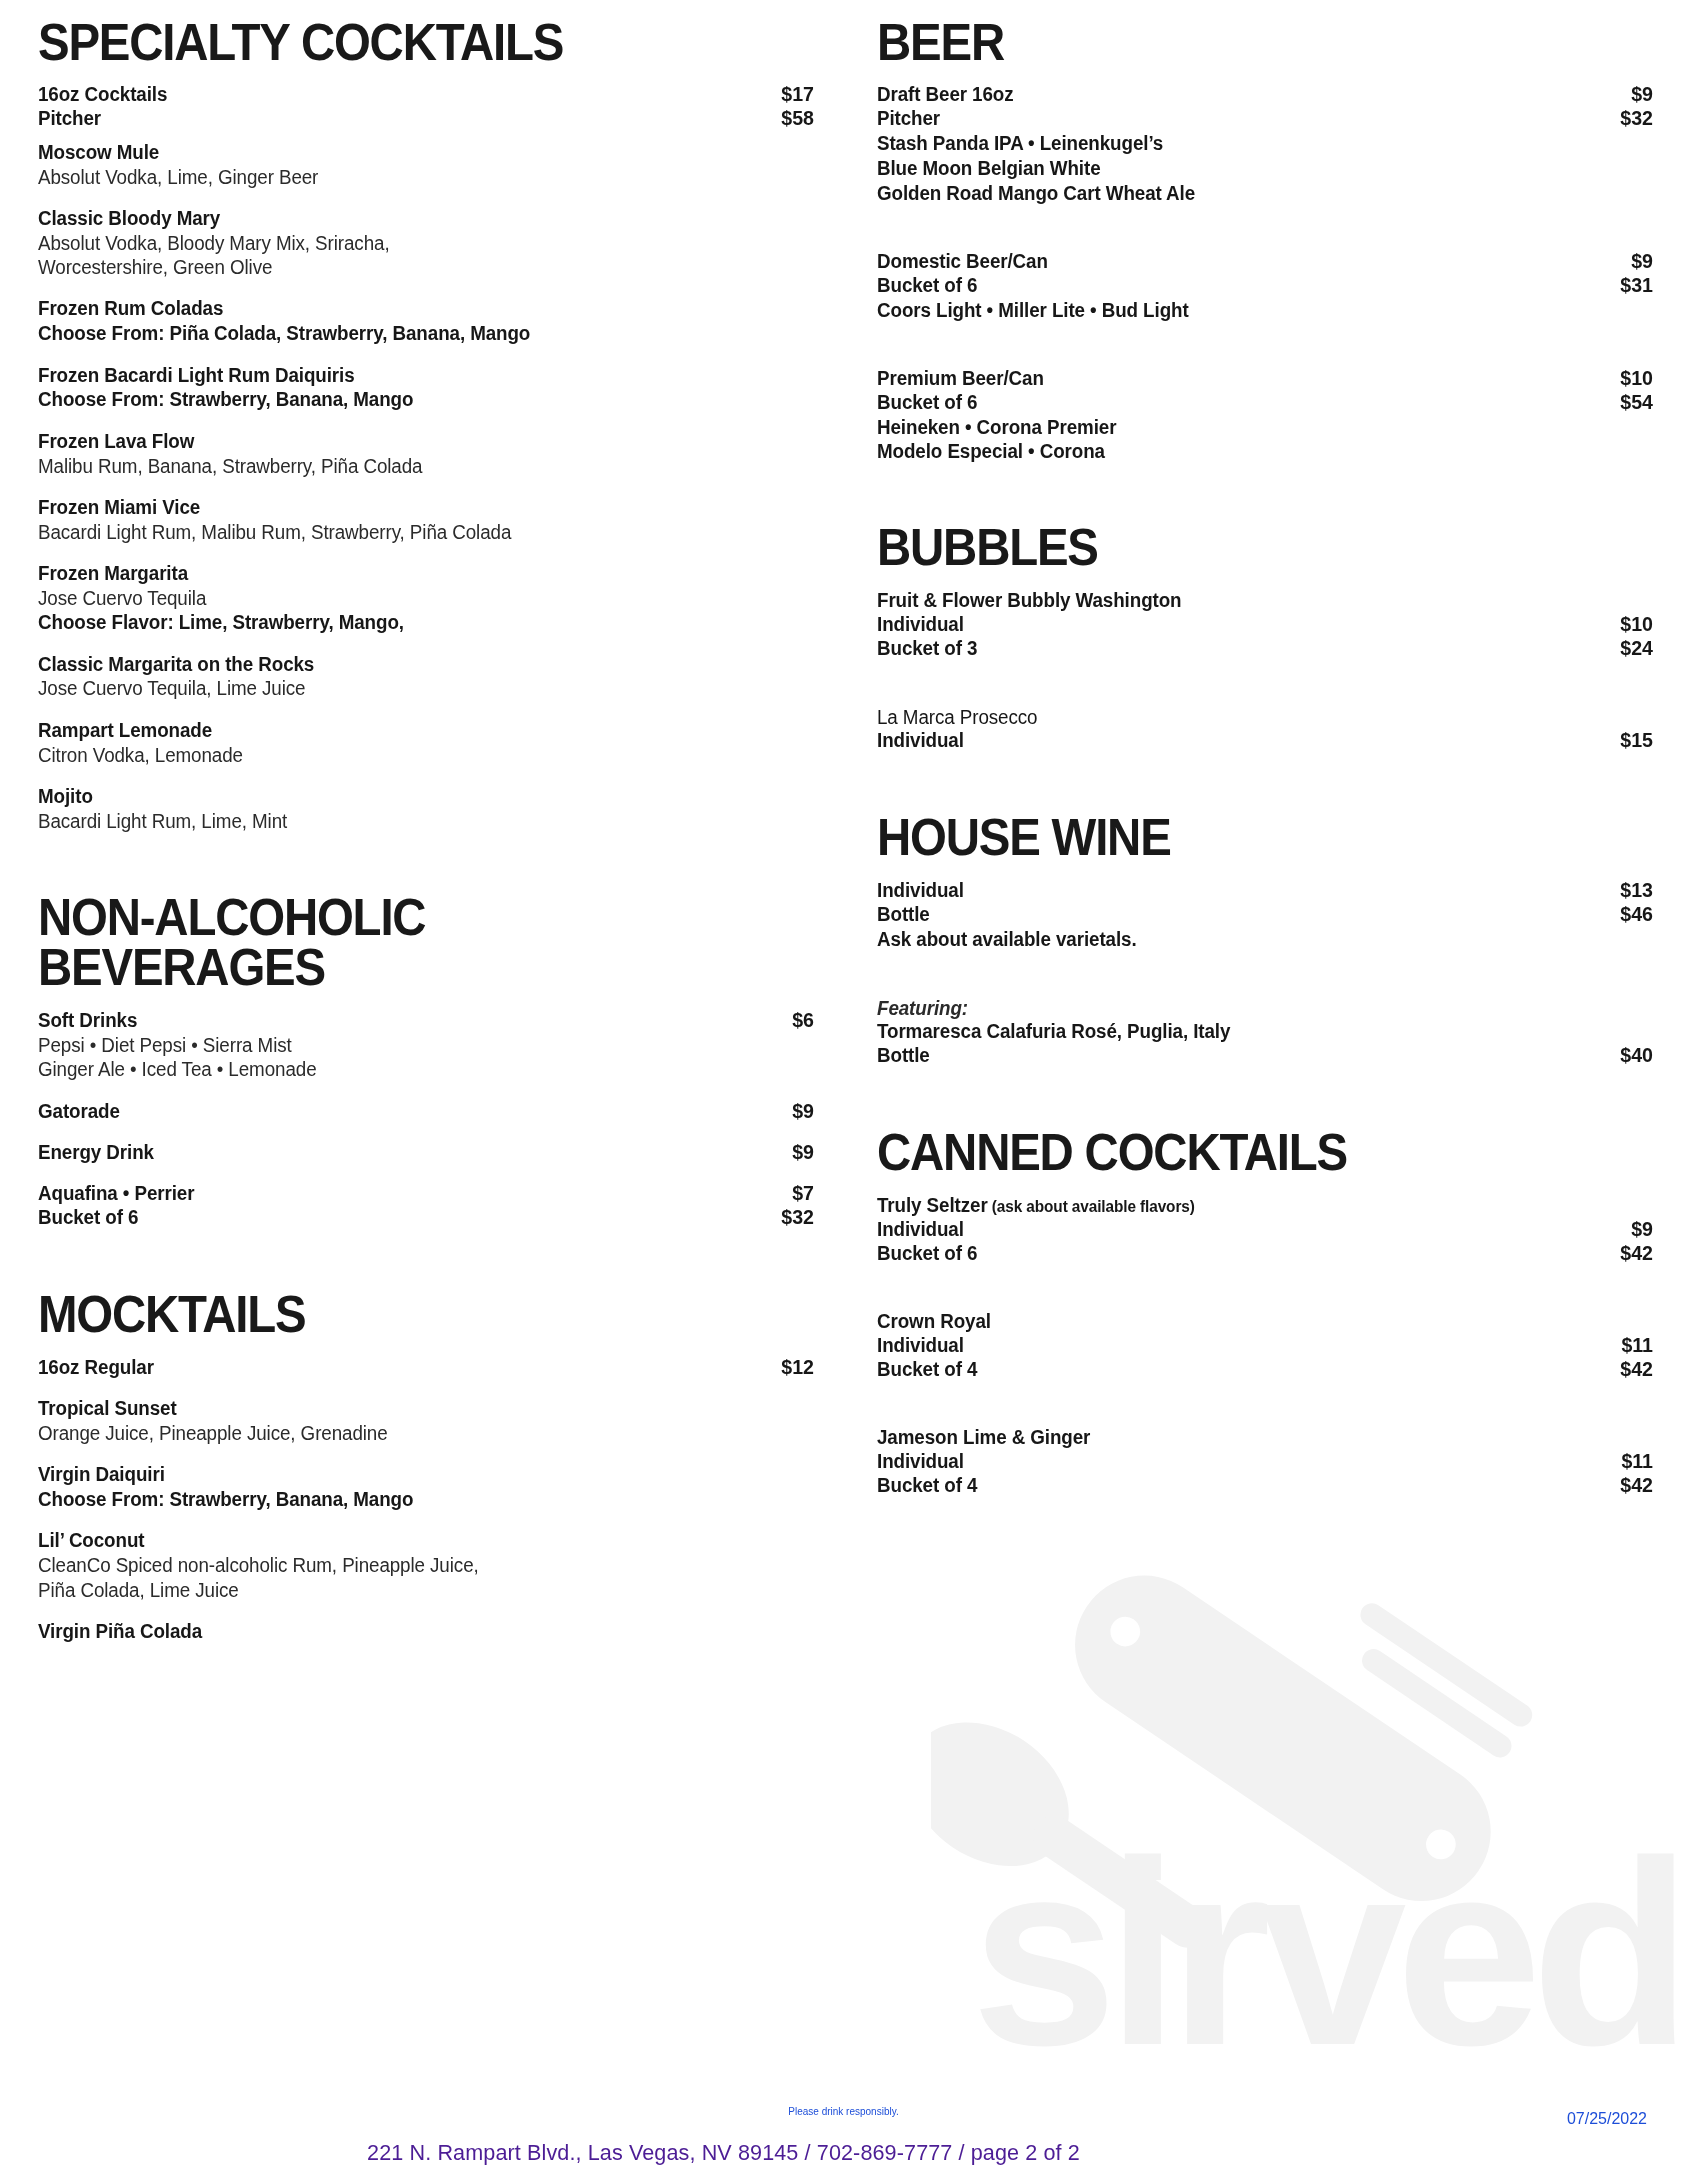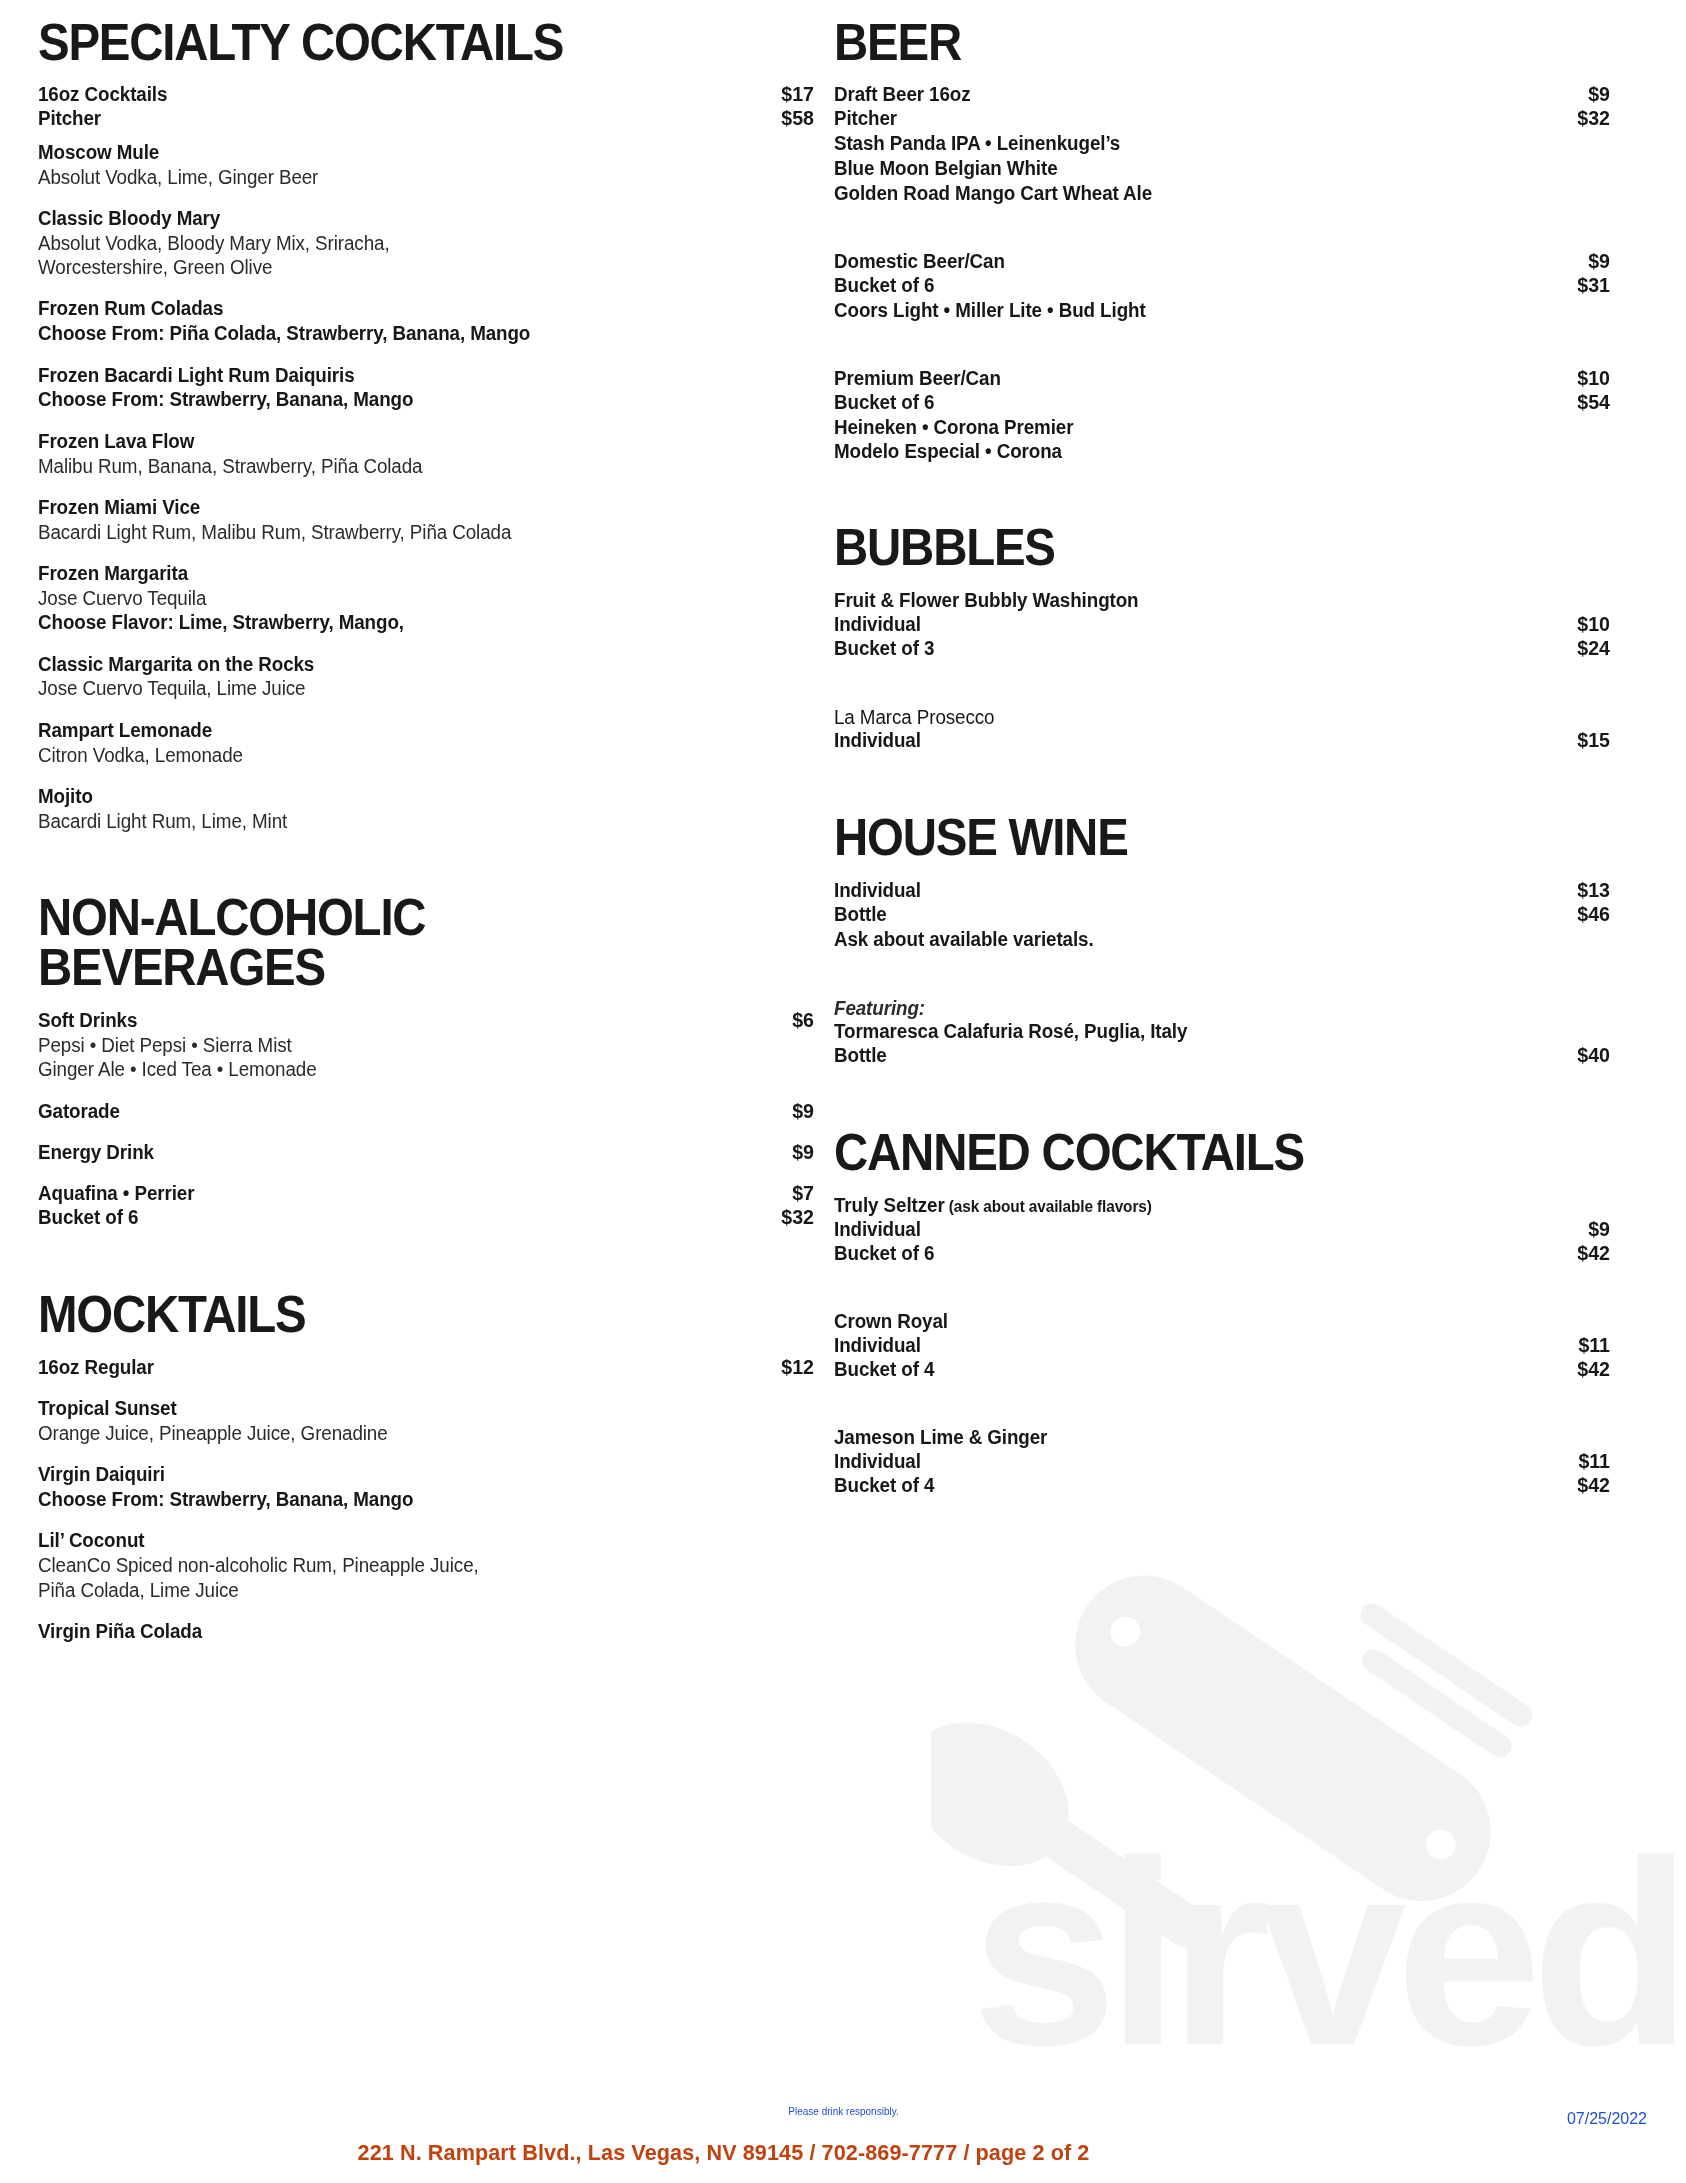--- a/index.html
+++ b/index.html
@@ -45,21 +45,21 @@
     user-select: none;
   }
 
   
   .columns {
     position: relative;
     z-index: 2;
     display: flex;
     padding: 17.5px 30px 0 38px;
     box-sizing: border-box;
-    gap: 20px;
+    gap: 63px;
   }
   .col { width: 776px; }
   .col.right { width: 776px; }
 
   
   h1.section-title {
     font-family: "Liberation Sans", sans-serif;
     font-size: 51px;
     font-weight: 700;
     letter-spacing: -0.8px;
@@ -147,22 +147,22 @@
     color: #1d4ed8;
     margin-top: 16px;
   }
   .address {
     position: absolute;
     left: 0;
     bottom: 17.5px;
     width: 1447px;
     text-align: center;
     font-size: 21.6px;
-    font-weight: 700;
-    color: #c2410c;
+    font-weight: 400;
+    color: #4c1d95;
     letter-spacing: 0.1px;
   }
 </style>
 </head>
 <body>
 
 <div id="page">
 
   <div id="watermark">
     <svg viewBox="0 0 1120 1000" xmlns="http://www.w3.org/2000/svg" aria-hidden="true">

